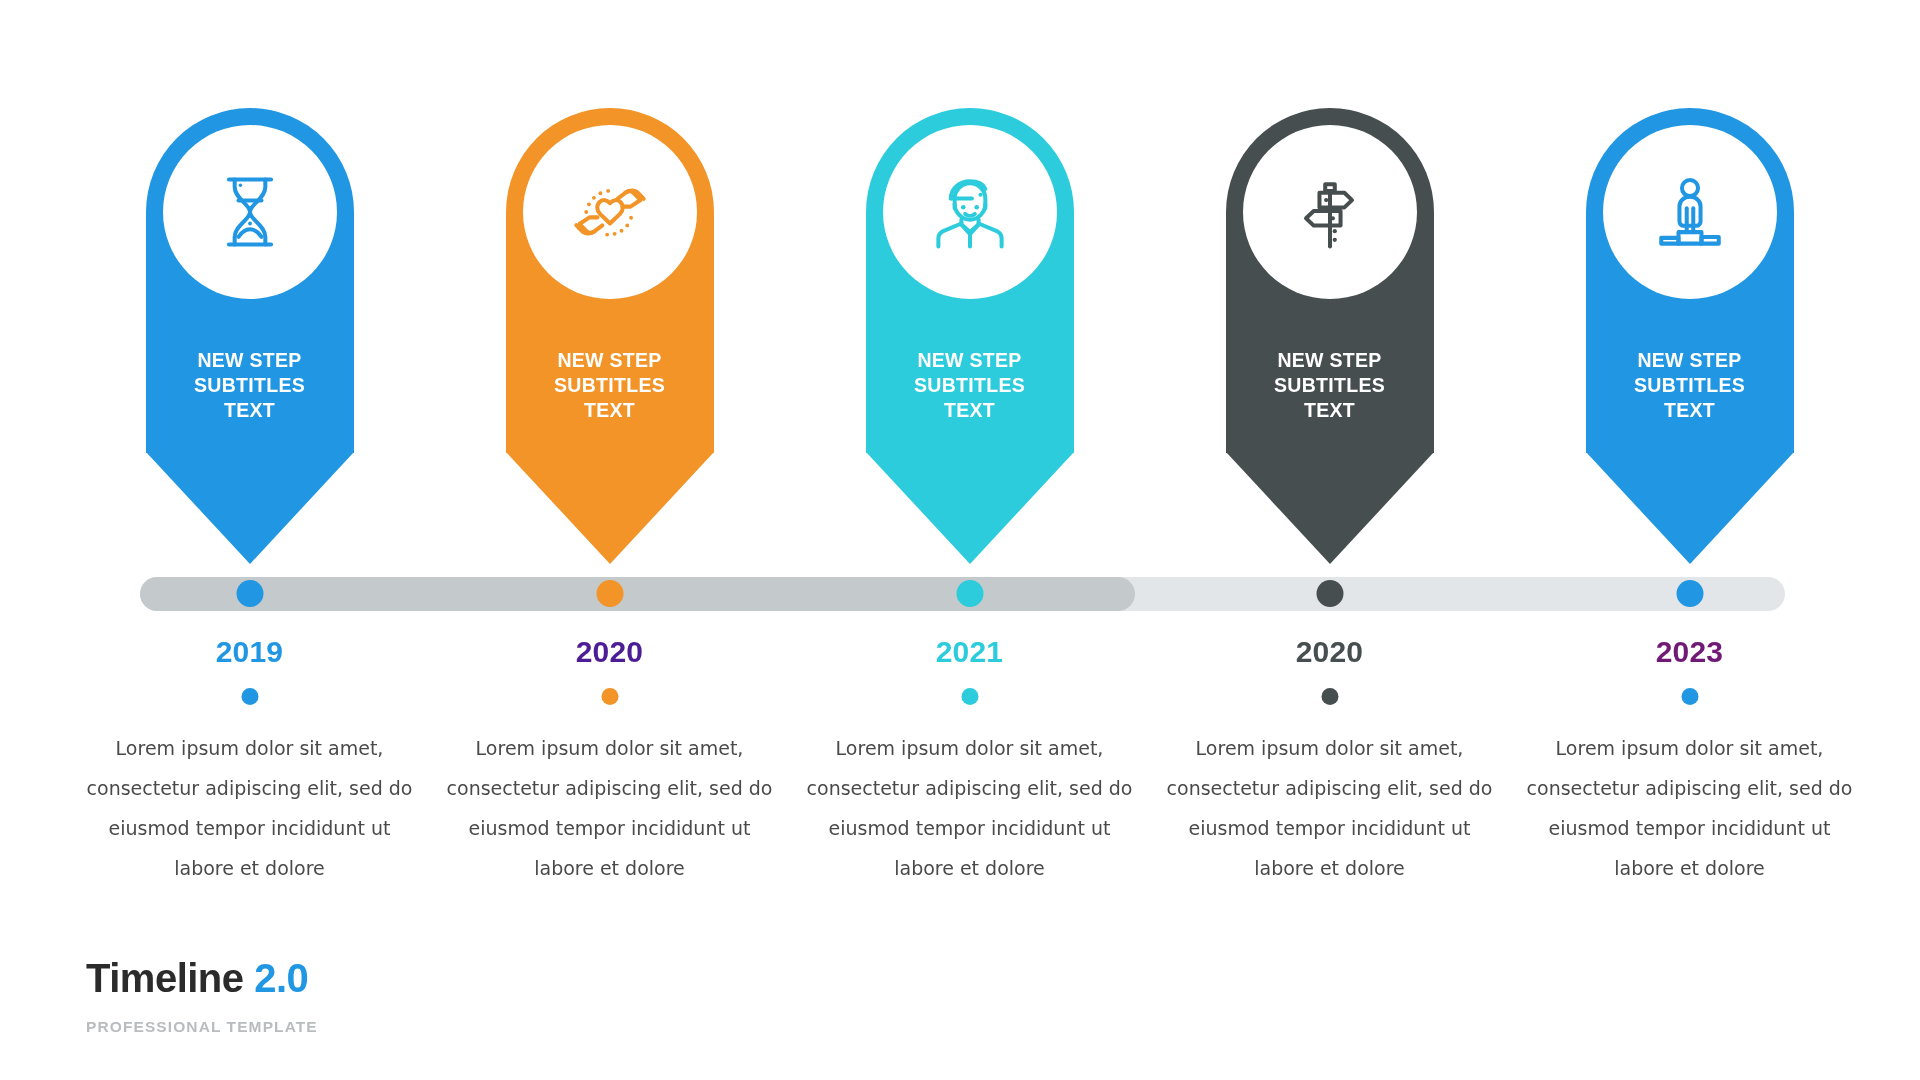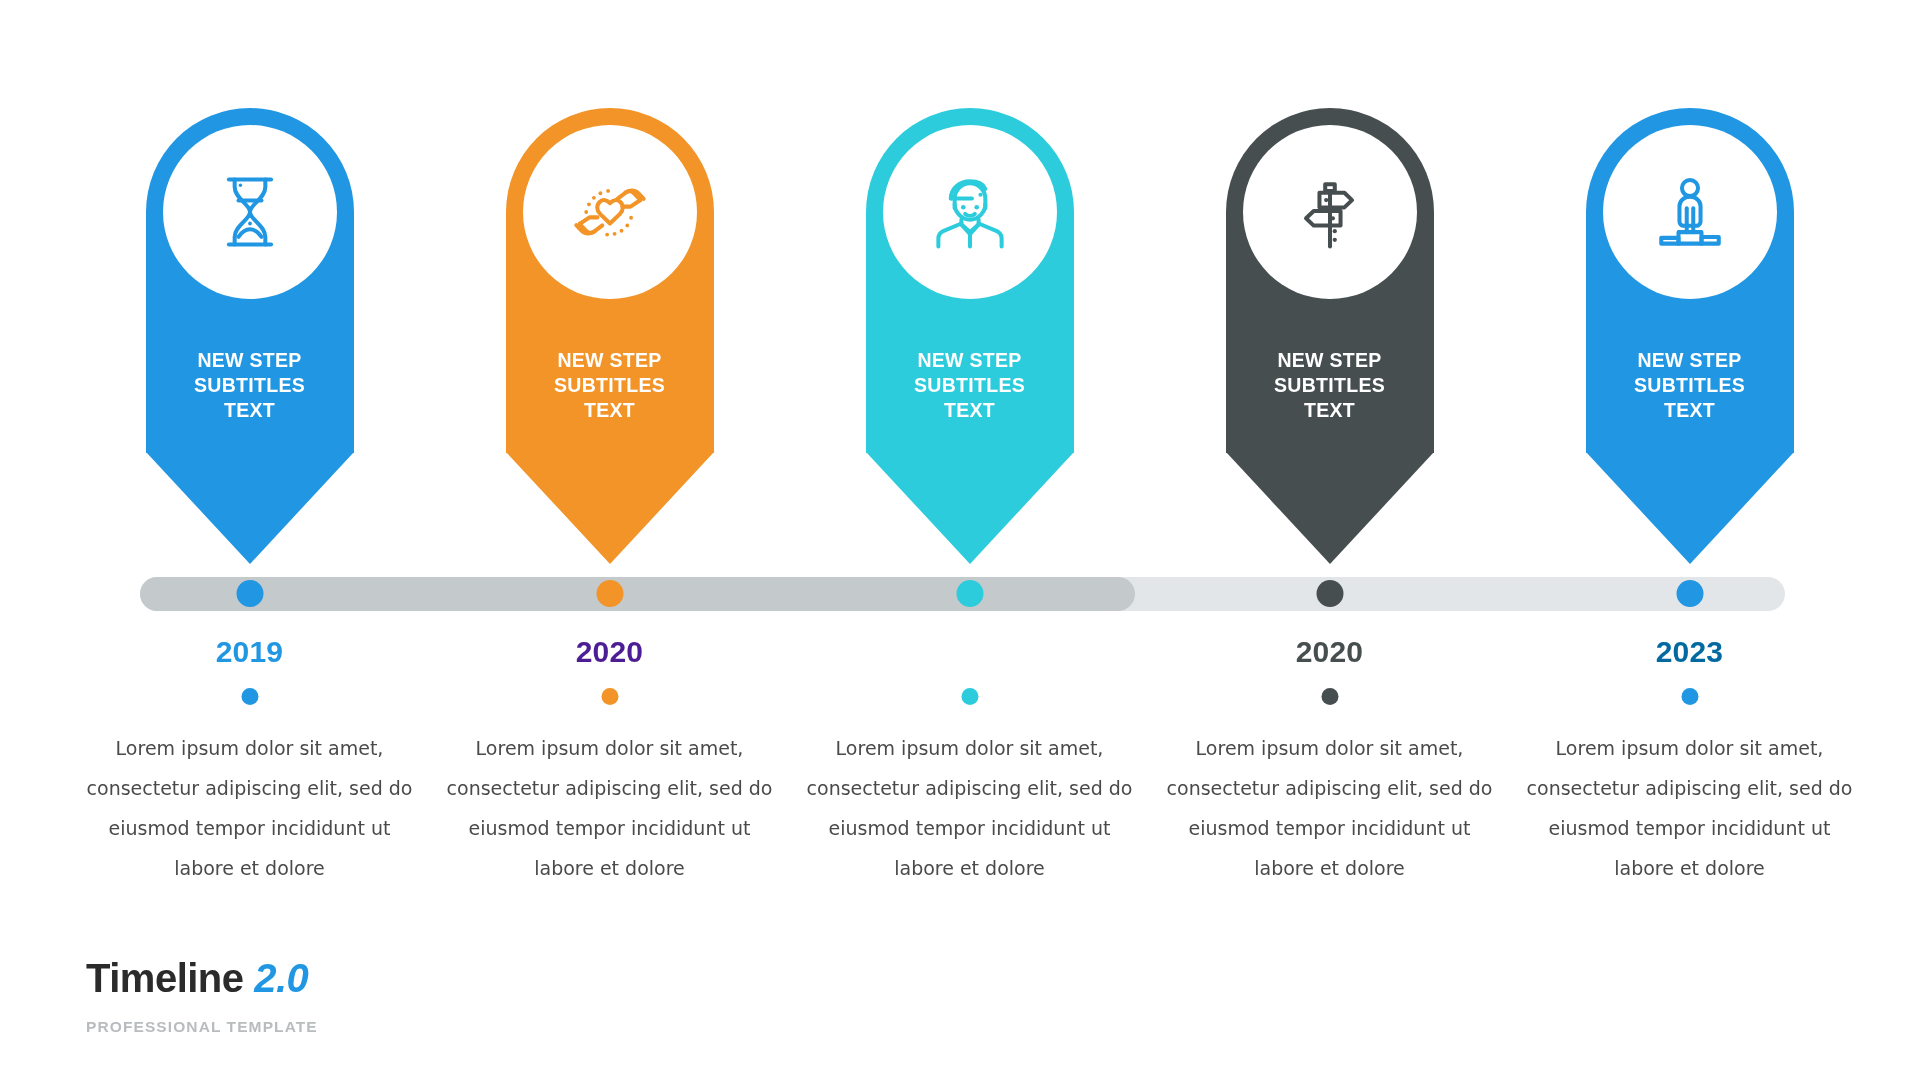--- a/index.html
+++ b/index.html
@@ -169,21 +169,20 @@
   }
   .footer-title {
     font-size: 40px;
     font-weight: bold;
     color: #2b2b2b;
     letter-spacing: -0.5px;
     line-height: 46px;
   }
   .footer-title .ver {
     color: #2196e3;
-    font-style: italic;
   }
   .footer-sub {
     font-size: 15.5px;
     font-weight: bold;
     color: #b9bcbe;
     letter-spacing: 1.1px;
     margin-top: 17px;
   }
 </style>
 </head>
@@ -288,20 +287,21 @@
               </svg>
             </span>
           </div>
           <div class="pin-label">
             <div>NEW STEP</div>
             <div>SUBTITLES</div>
             <div>TEXT</div>
           </div>
         </div>
         <div class="bar-dot" style="background:#2cccdc"></div>
+        <div class="year" style="color:#2cccdc">2021</div>
         <div class="mini-dot" style="background:#2cccdc"></div>
         <div class="desc">Lorem ipsum dolor sit amet, consectetur adipiscing elit, sed do eiusmod tempor incididunt ut labore et dolore</div>
       </div>
       <div class="column" style="left: 1157px;">
         <div class="pin-wrap">
           <div class="pin-body" style="background:#474e50"></div>
           <div class="pin-tip" style="border-top-color:#474e50"></div>
           <div class="pin-circle">
             <span>
               <svg viewBox="0 0 48 48">
@@ -344,21 +344,21 @@
               </svg>
             </span>
           </div>
           <div class="pin-label">
             <div>NEW STEP</div>
             <div>SUBTITLES</div>
             <div>TEXT</div>
           </div>
         </div>
         <div class="bar-dot" style="background:#2196e3"></div>
-        <div class="year" style="color:#0369a1">2023</div>
+        <div class="year" style="color:#701a75">2023</div>
         <div class="mini-dot" style="background:#2196e3"></div>
         <div class="desc">Lorem ipsum dolor sit amet, consectetur adipiscing elit, sed do eiusmod tempor incididunt ut labore et dolore</div>
       </div>
     </div>
 
   <div class="footer">
     <div class="footer-title">
       <span>Timeline</span>
       <span class="ver">2.0</span>
     </div>

